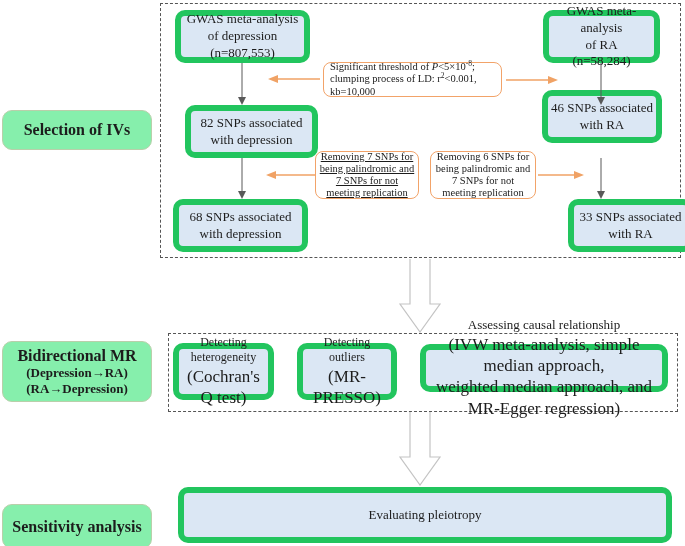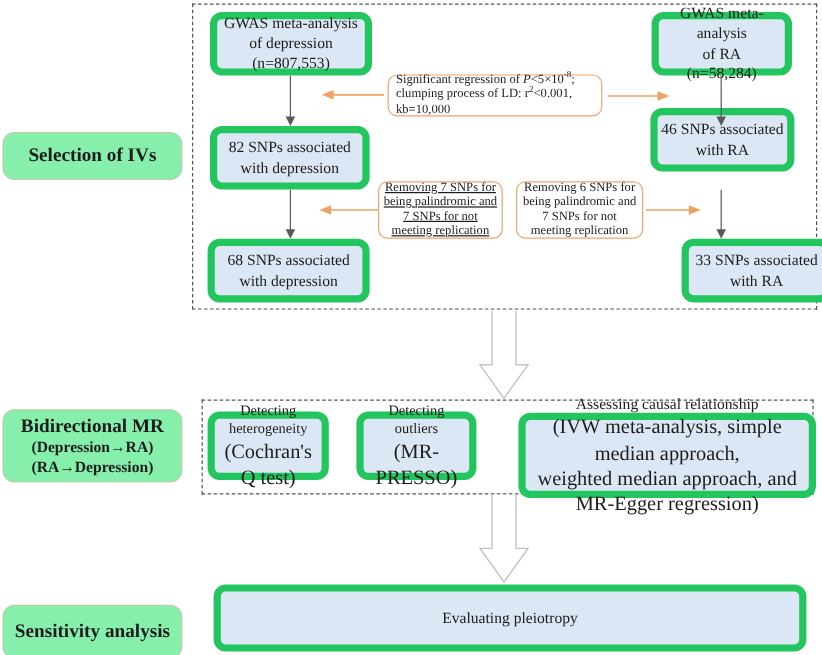--- a/index.html
+++ b/index.html
@@ -62,25 +62,25 @@
     <div>of depression</div>
     <div>(n=807,553)</div>
   </div>
   <div class="abs bluebox" style="left:543px;top:10px;width:117px;height:53px;">
     <div>GWAS meta-analysis</div>
     <div>of RA</div>
     <div>(n=58,284)</div>
   </div>
 
   <div class="abs orangebox lefty" style="left:323px;top:62px;width:179px;height:35px;">
-    <div><span>Significant regression of </span><i>P</i><span>&lt;5×10</span><sup>-8</sup><span>;</span></div>
+    <div><span>Significant threshold of </span><i>P</i><span>&lt;5×10</span><sup>-8</sup><span>;</span></div>
     <div><span>clumping process of LD: r</span><sup>2</sup><span>&lt;0.001, kb=10,000</span></div>
   </div>
 
-  <div class="abs bluebox" style="left:175px;top:105px;width:133px;height:53px;">
+  <div class="abs bluebox" style="left:185px;top:105px;width:133px;height:53px;">
     <div>82 SNPs associated</div>
     <div>with depression</div>
   </div>
   <div class="abs bluebox" style="left:542px;top:90px;width:120px;height:53px;">
     <div>46 SNPs associated</div>
     <div>with RA</div>
   </div>
 
   <div class="abs orangebox" style="left:315px;top:151px;width:104px;height:48px;text-decoration:underline;">
     <div>Removing 7 SNPs for</div>
@@ -168,21 +168,21 @@
   <div class="abs bluebox" style="left:173px;top:343px;width:101px;height:57px;">
     <div class="sub2">Detecting</div>
     <div class="sub2">heterogeneity</div>
     <div class="sub">(Cochran's Q test)</div>
   </div>
   <div class="abs bluebox" style="left:297px;top:343px;width:100px;height:57px;">
     <div class="sub2">Detecting</div>
     <div class="sub2">outliers</div>
     <div class="sub">(MR-PRESSO)</div>
   </div>
-  <div class="abs bluebox" style="left:432px;top:344px;width:248px;height:71px;">
+  <div class="abs bluebox" style="left:420px;top:344px;width:248px;height:48px;">
     <div>Assessing causal relationship</div>
     <div class="sub">(IVW meta-analysis, simple median approach,</div>
     <div class="sub">weighted median approach, and MR-Egger regression)</div>
   </div>
 
   <div class="abs bluebox" style="left:178px;top:487px;width:494px;height:56px;">
     <div>Evaluating pleiotropy</div>
   </div>
 
 </div>

